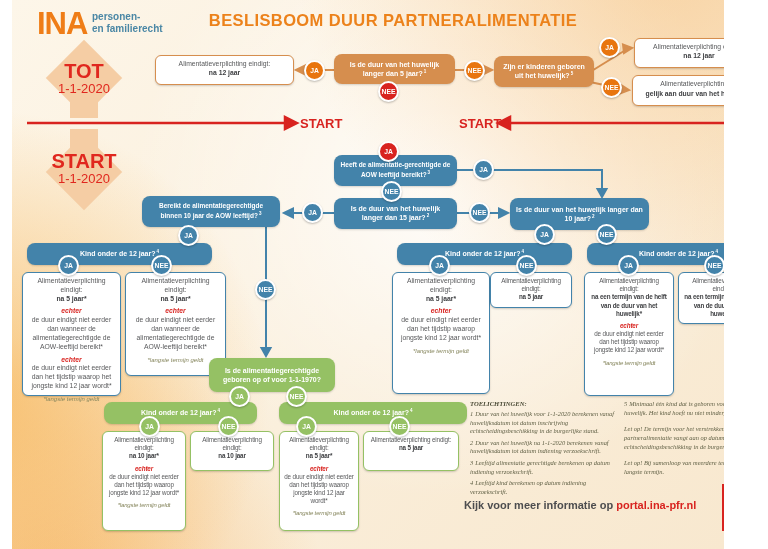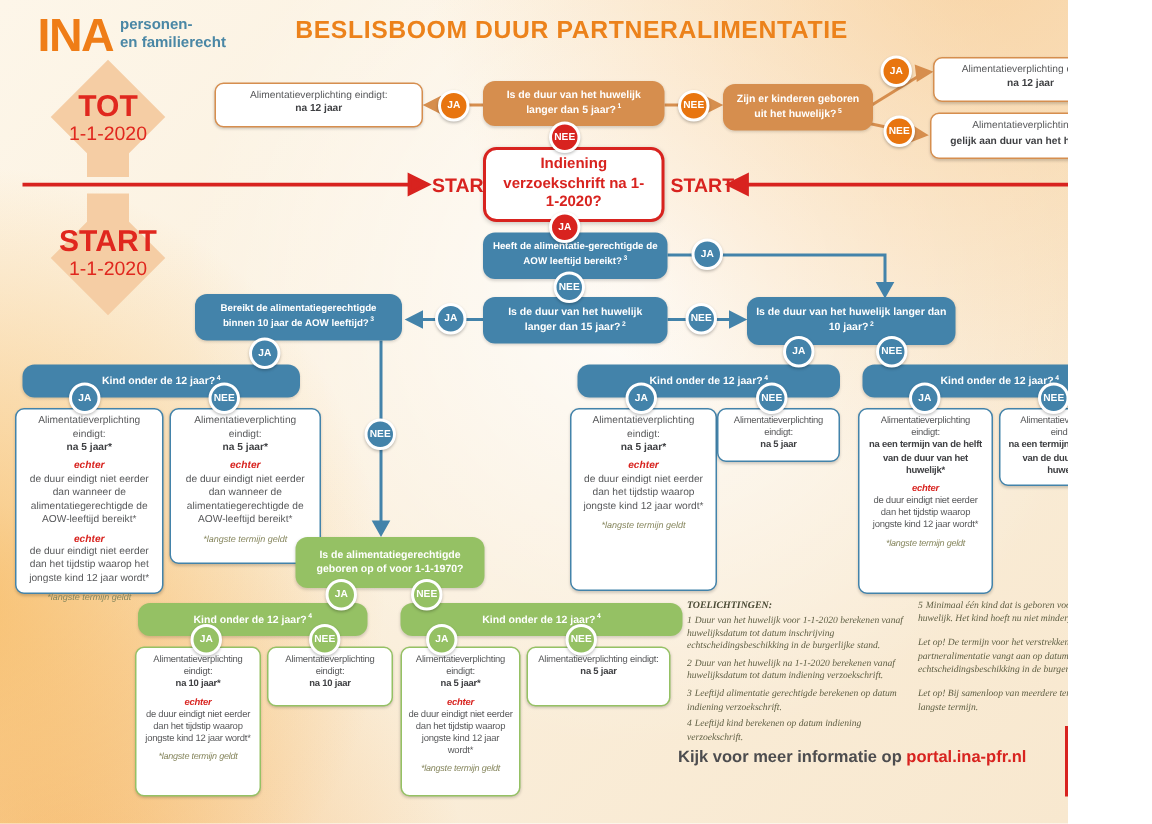--- a/index.html
+++ b/index.html
@@ -5,20 +5,21 @@
   html,body{margin:0;padding:0;}
   .canvas{
     position:relative;width:712px;height:549px;overflow:hidden;
     font-family:"Liberation Sans","DejaVu Sans",sans-serif;
     background:
       radial-gradient(circle at -4% 72%, rgba(246,170,60,.62), rgba(246,170,60,0) 34%),
       radial-gradient(circle at 6% 110%, rgba(244,150,38,.5), rgba(244,150,38,0) 30%),
       radial-gradient(circle at 92% -8%, rgba(247,190,120,.55), rgba(247,190,120,0) 42%),
       radial-gradient(circle at 60% 35%, rgba(255,255,255,.85), rgba(255,255,255,0) 55%),
       linear-gradient(135deg,#fdf6e9 0%,#faeeda 55%,#f8e8cf 100%);
+    margin-left: 12px;
   }
   .abs{position:absolute;box-sizing:border-box;}
   
   .ina{font-size:31px;font-weight:800;color:#ef7d17;letter-spacing:-1px;line-height:1;z-index:2;}
   .tagline{font-size:10px;font-weight:700;color:#4a87a5;line-height:1.2;z-index:2;}
   .title{font-size:16.5px;font-weight:800;color:#ec821b;letter-spacing:.4px;text-align:center;z-index:2;}
   
   .diamond{width:54px;height:54px;background:#f5cda4;transform:rotate(45deg);z-index:0;}
   .stem{left:58px;width:28px;background:#f5cda4;z-index:0;}
   .tl-text{color:#e0271e;text-align:center;z-index:2;line-height:1.1;}
@@ -141,21 +142,20 @@
   </div>
   <div class="abs rbox b-orange" style="left:622px;top:38px;width:130px;height:30px;">
     <div>Alimentatieverplichting eindigt:</div>
     <div class="val">na 12 jaar</div>
   </div>
   <div class="abs rbox b-orange" style="left:620px;top:75px;width:133px;height:31px;">
     <div>Alimentatieverplichting is:</div>
     <div class="val"><span>gelijk aan duur van het huwelijk</span><sup>1</sup></div>
   </div>
 
-  <div class="abs rootbox" style="left:322px;top:98px;width:121px;height:50px;">Indiening verzoekschrift na 1-1-2020?</div>
 
   <div class="abs qbox blue small" style="left:322px;top:155px;width:123px;height:31px;">
     <div><span>Heeft de alimentatie-gerechtigde de AOW leeftijd bereikt?</span><sup>3</sup></div>
   </div>
   <div class="abs qbox blue" style="left:322px;top:198px;width:123px;height:31px;">
     <div><span>Is de duur van het huwelijk langer dan 15 jaar?</span><sup>2</sup></div>
   </div>
   <div class="abs qbox blue small" style="left:130px;top:196px;width:138px;height:31px;">
     <div><span>Bereikt de alimentatiegerechtigde binnen 10 jaar de AOW leeftijd?</span><sup>3</sup></div>
   </div>

